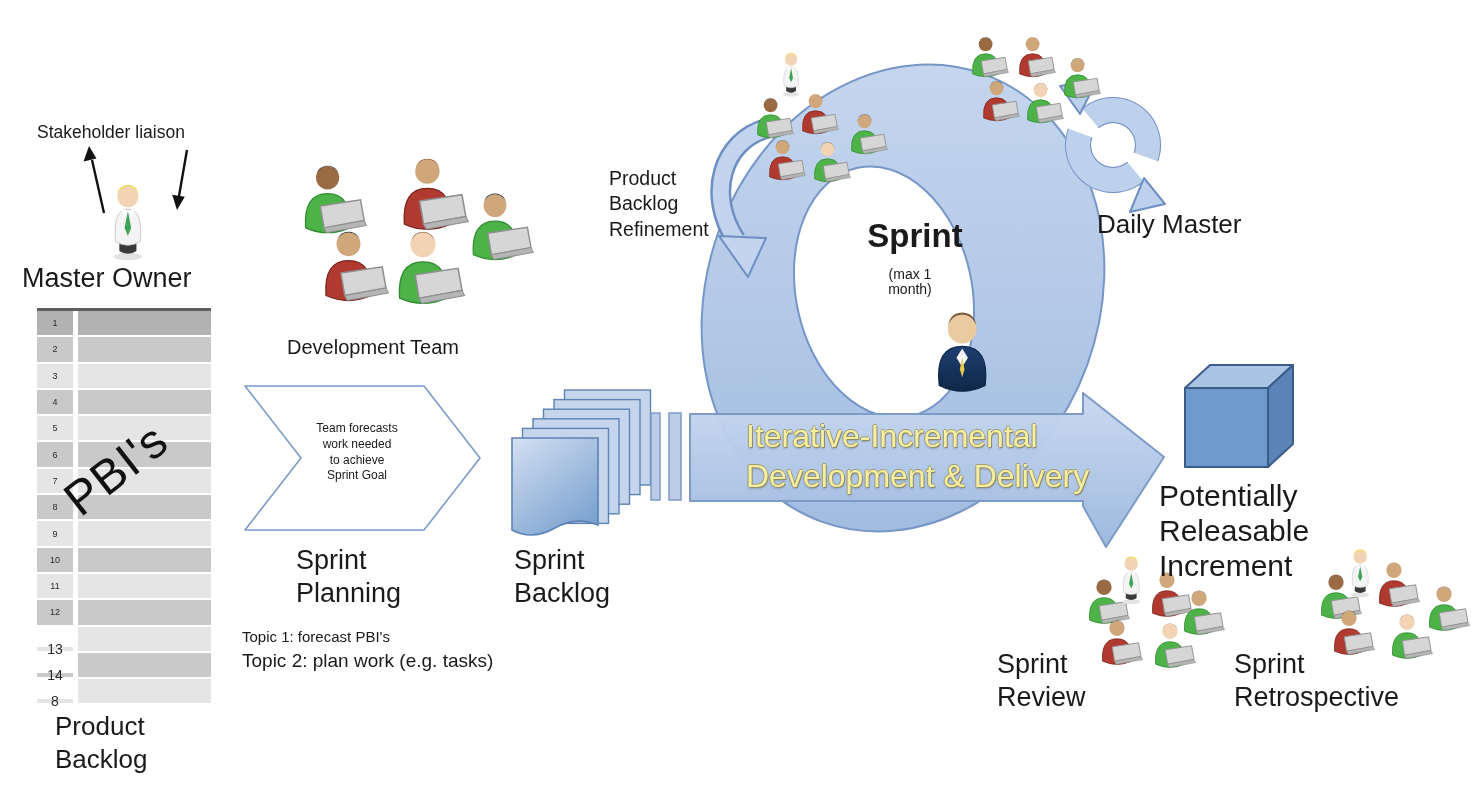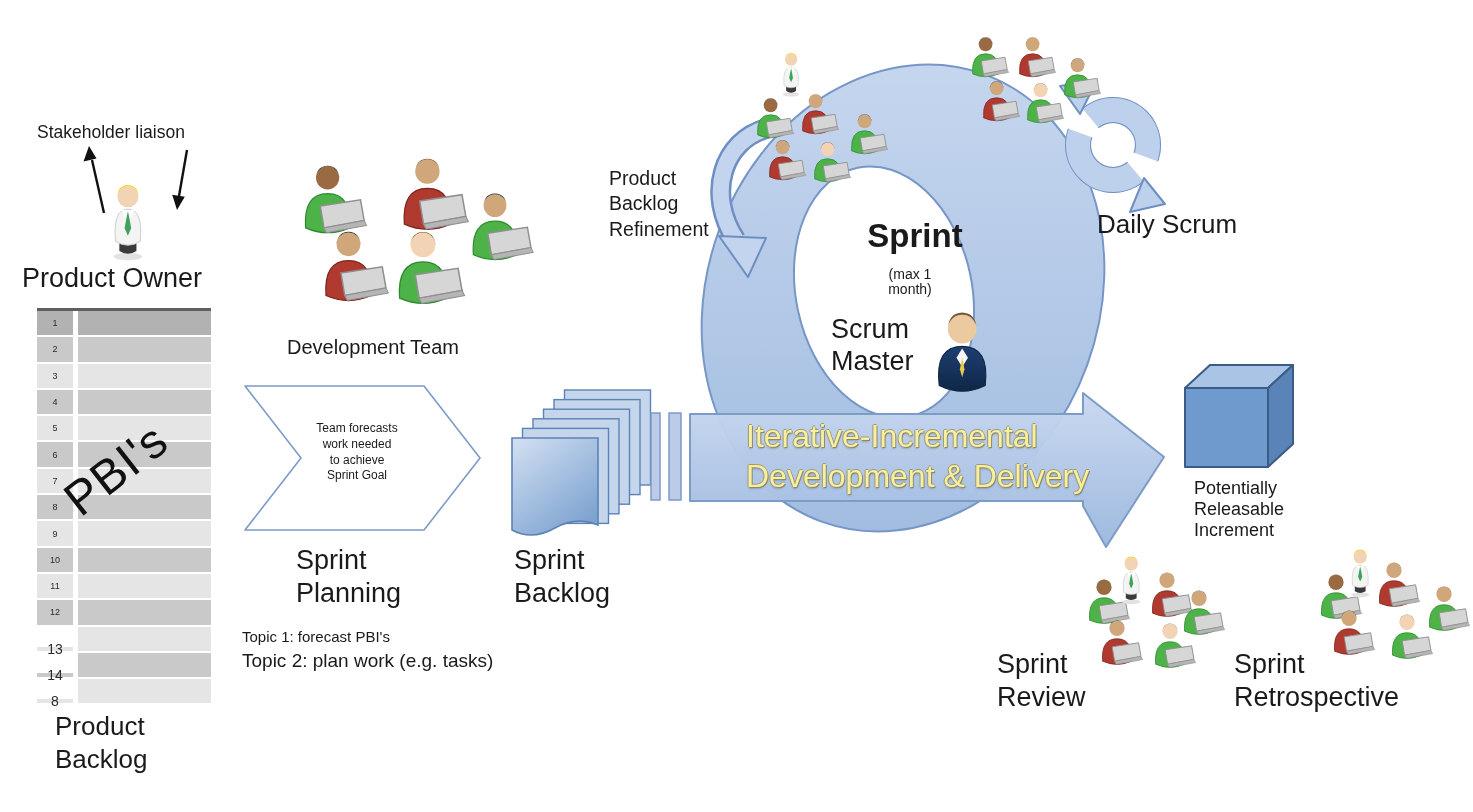--- a/index.html
+++ b/index.html
@@ -336,21 +336,21 @@
     <path d="M8,76 Q4,42 28,42 Q52,42 48,76 Q28,86 8,76 Z" fill="url(#gNavy)" stroke="#0f2747" stroke-width="1"></path>
     <polygon points="28,44 23,52 28,60 33,52" fill="#f5f5f5"></polygon>
     <polygon points="28,52 26,62 28,69 30,62" fill="#e8c94d"></polygon>
     <circle cx="28" cy="27" r="12.5" fill="#ecca9f"></circle>
     <path d="M15.5,27 A12.5,12.5 0 0 1 40.5,27 Q40,13 28,12.5 Q16,13 15.5,27 Z" fill="#7a5634"></path>
   </g>
       </g>
   </svg>
 
   <div class="t" style="left:37px;top:122px;font-size:17.5px;">Stakeholder liaison</div>
-  <div class="t" style="left:22px;top:263px;font-size:27px;">Product Owner</div>
+  <div class="t" style="left:22px;top:263px;font-size:27px;">Master Owner</div>
 
   <div id="backlog-table">
       <div class="b-row row-dark">
         <div class="b-num num-sm">1</div>
         <div class="b-cell"></div>
       </div>
       <div class="b-row row-mid">
         <div class="b-num num-sm">2</div>
         <div class="b-cell"></div>
       </div>
@@ -425,29 +425,27 @@
   <div class="t" style="left:514px;top:544px;font-size:27px;line-height:1.22;">Sprint
 Backlog</div>
 
   <div class="t" style="left:609px;top:166px;font-size:19.5px;line-height:1.3;">Product
 Backlog
 Refinement</div>
 
   <div class="t tc" style="left:825px;top:217px;width:180px;font-size:33px;font-weight:bold;">Sprint</div>
   <div class="t tc" style="left:820px;top:267px;width:180px;font-size:14px;line-height:1.1;">(max 1
 month)</div>
-  <div class="t" style="left:831px;top:313px;font-size:27px;line-height:1.2;">Scrum
-Master</div>
-
-  <div class="t" style="left:1097px;top:209px;font-size:26px;">Daily Scrum</div>
+
+  <div class="t" style="left:1097px;top:209px;font-size:26px;">Daily Master</div>
 
   <div class="t yellow" style="left:746px;top:417px;font-size:32px;line-height:1.24;">Iterative-Incremental
 Development &amp; Delivery</div>
 
-  <div class="t" style="left:1159px;top:478px;font-size:18px;line-height:1.17;margin-left:35px;">Potentially
+  <div class="t" style="left:1159px;top:478px;font-size:30px;line-height:1.17;">Potentially
 Releasable
 Increment</div>
 
   <div class="t" style="left:997px;top:648px;font-size:27px;line-height:1.22;">Sprint
 Review</div>
   <div class="t" style="left:1234px;top:648px;font-size:27px;line-height:1.22;">Sprint
 Retrospective</div>
 </div>
 
 </body></html>

